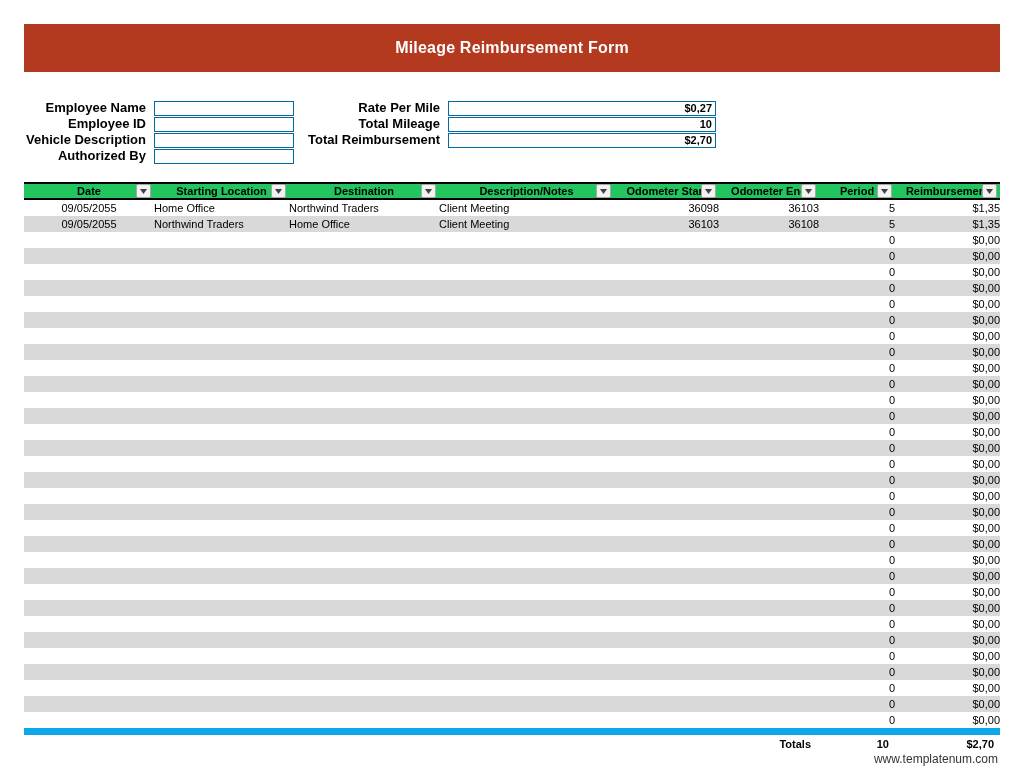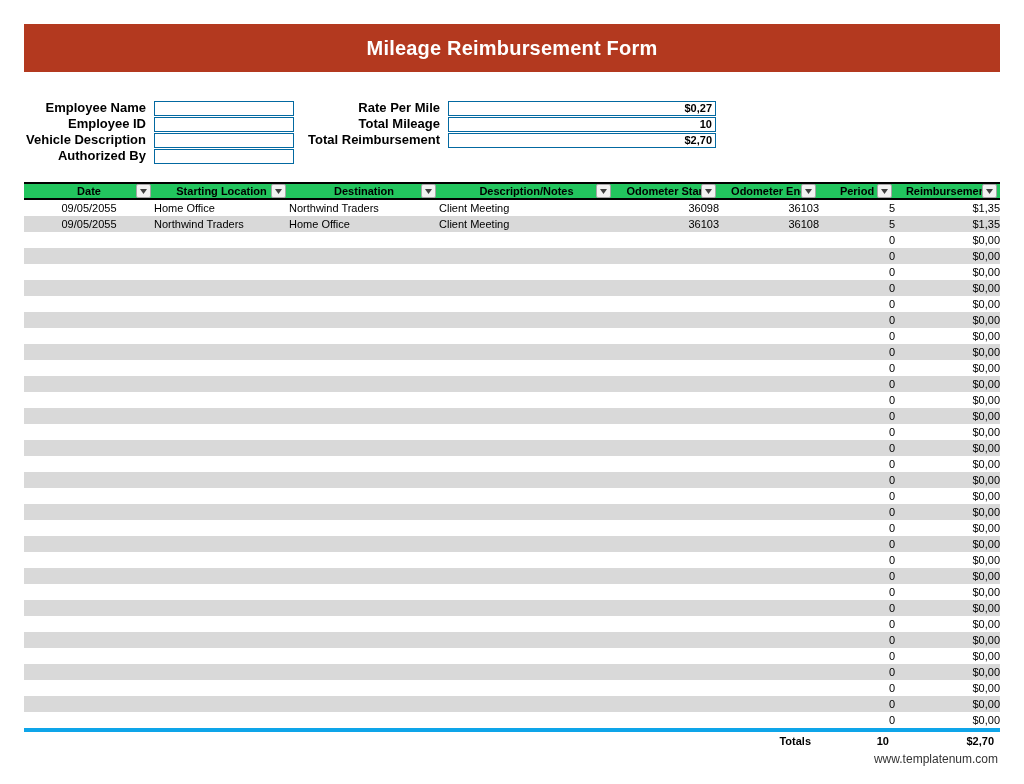--- a/index.html
+++ b/index.html
@@ -21,21 +21,21 @@
     position: absolute;
     left: 24px; top: 24px;
     width: 976px; height: 48px;
     background: #b3391f;
     display: flex;
     align-items: center;
     justify-content: center;
   }
   .banner-title {
     color: #ffffff;
-    font-size: 20px;
+    font-size: 16px;
     font-weight: bold;
     letter-spacing: 0.2px;
   }
 
   
   .info {
     position: absolute;
     left: 24px; top: 100px;
     width: 976px;
   }
@@ -135,21 +135,21 @@
   }
   tbody tr.alt td { background: #d9d9d9; }
   tbody tr.plain td { background: #ffffff; }
 
   td.c-date  { text-align: center; }
   td.c-text  { text-align: left; }
   td.c-num   { text-align: right; padding-right: 6px; }
   td.c-money { text-align: right; padding-right: 6px; }
 
   tfoot td {
-    border-top: 4px solid #0ea5e9;
+    border-top: 7px solid #0ea5e9;
     height: 18px;
     font-size: 11px;
     font-weight: bold;
     background: #ffffff;
     line-height: 18px;
   }
   tfoot td.lbl { text-align: right; padding-right: 8px; }
   tfoot td.c-num, tfoot td.c-money { text-align: right; padding-right: 6px; }
 
   

